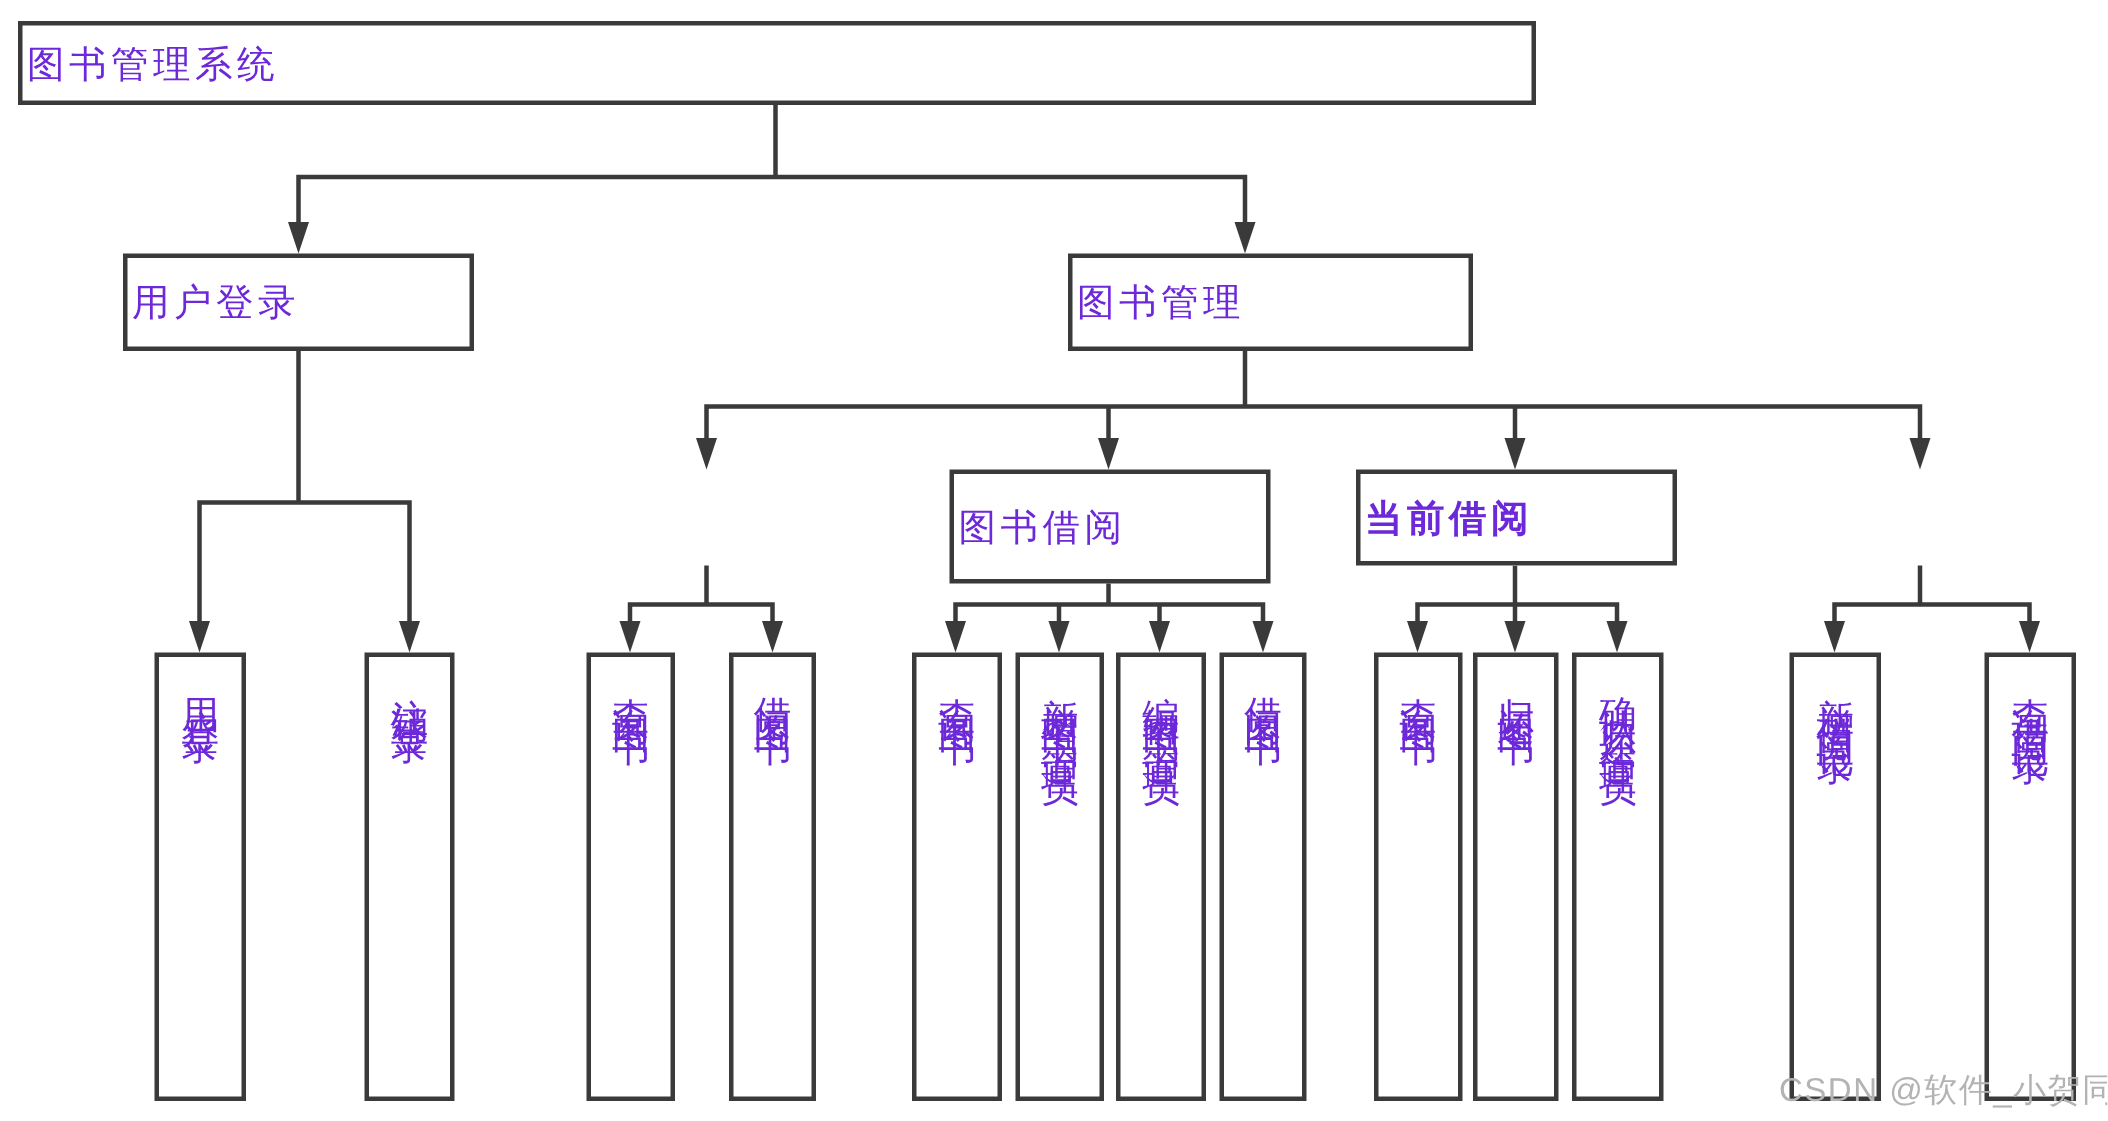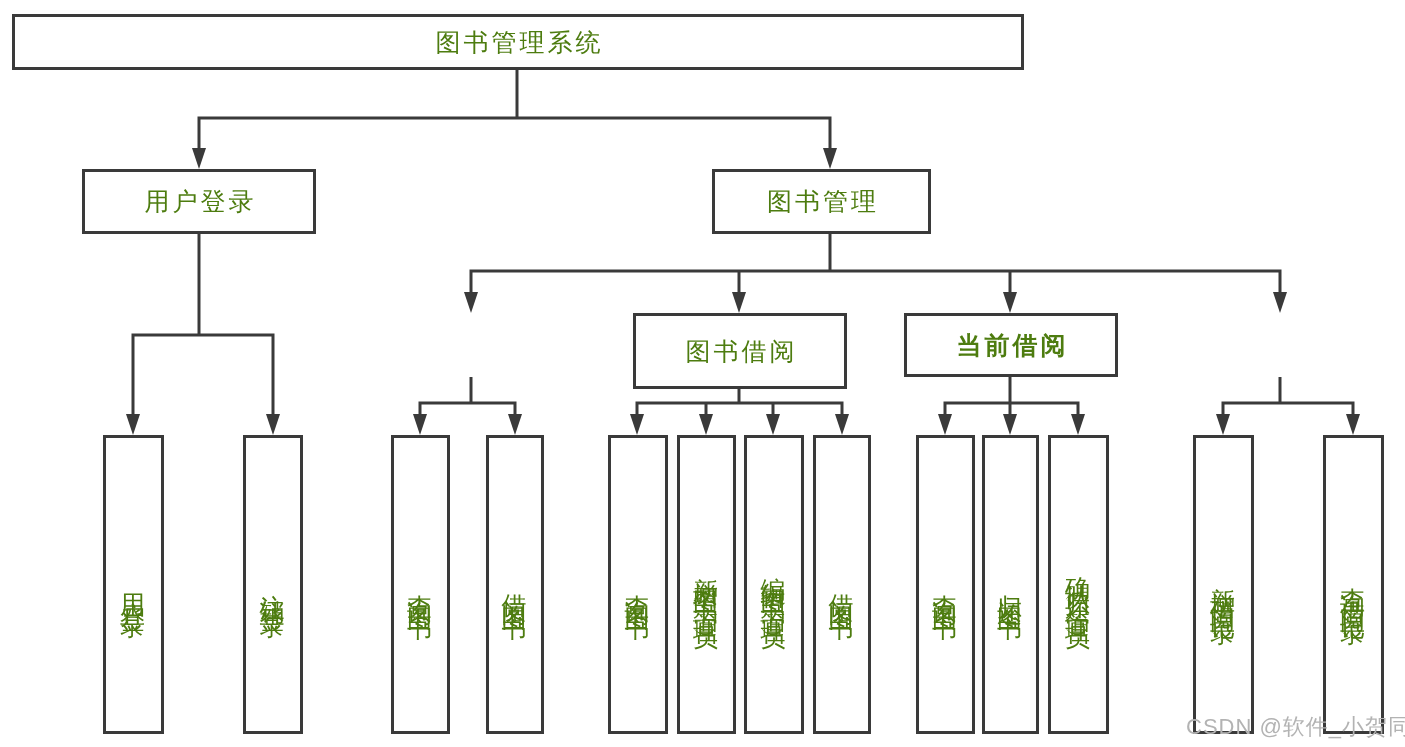--- a/index.html
+++ b/index.html
@@ -16,38 +16,38 @@
     left: 0; top: 0;
     width: 1405px; height: 747px;
   }
   .node {
     position: absolute;
     box-sizing: border-box;
     border: 3px solid #3a3a3a;
     background: #ffffff;
     display: flex;
     align-items: center;
-    justify-content: center;
-    color: #4d7c0f;
+    justify-content: flex-start;
+    color: #6d28d9;
     font-size: 25px;
     letter-spacing: 3px;
     white-space: nowrap;
   }
   .node.h { padding-left: 3px; } 
   .node.v {
     writing-mode: vertical-rl;
     letter-spacing: 7px;
     white-space: normal;
     padding-top: 7px; 
   }
   
   .b-root { left: 12px;  top: 14px;  width: 1012px; height: 56px; }
   
   .b-l2a  { left: 82px;  top: 169px; width: 234px;  height: 65px; }
-  .b-l2b  { left: 712px; top: 169px; width: 219px;  height: 65px; }
+  .b-l2b  { left: 712px; top: 169px; width: 270px;  height: 65px; }
   
   .b-l3a  { left: 364px;  top: 313px; width: 215px; height: 64px; }
   .b-l3b  { left: 633px;  top: 313px; width: 214px; height: 76px; }
   .b-l3c  { left: 904px;  top: 313px; width: 214px; height: 64px; font-weight: bold; }
   .b-l3d  { left: 1174px; top: 313px; width: 213px; height: 64px; }
   
   .b-f1  { left: 103px;  top: 435px; width: 61px; height: 299px; }
   .b-f2  { left: 243px;  top: 435px; width: 60px; height: 299px; }
   .b-f3  { left: 391px;  top: 435px; width: 59px; height: 299px; }
   .b-f4  { left: 486px;  top: 435px; width: 58px; height: 299px; }

